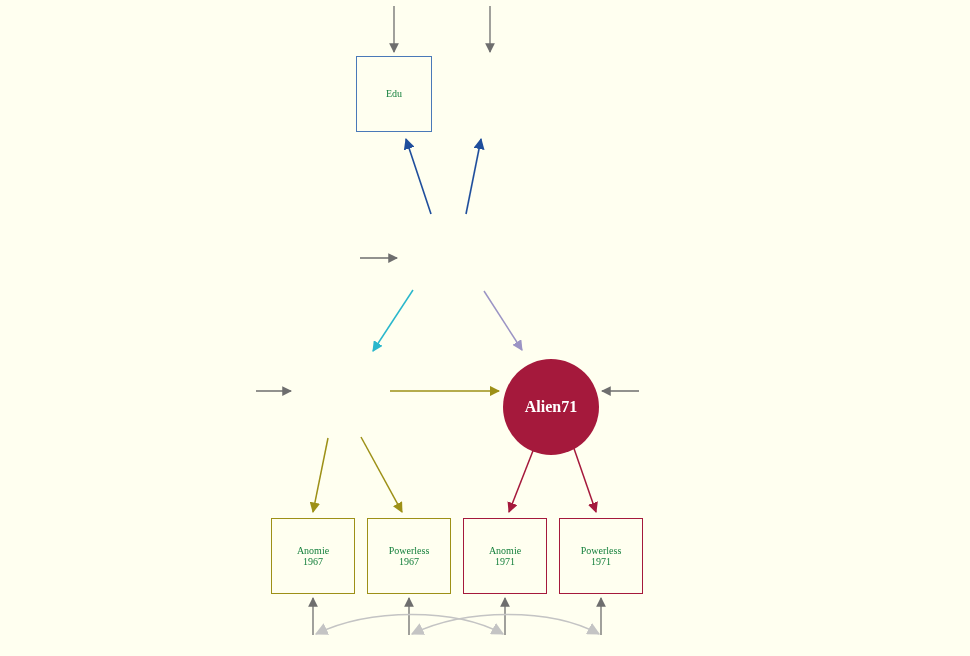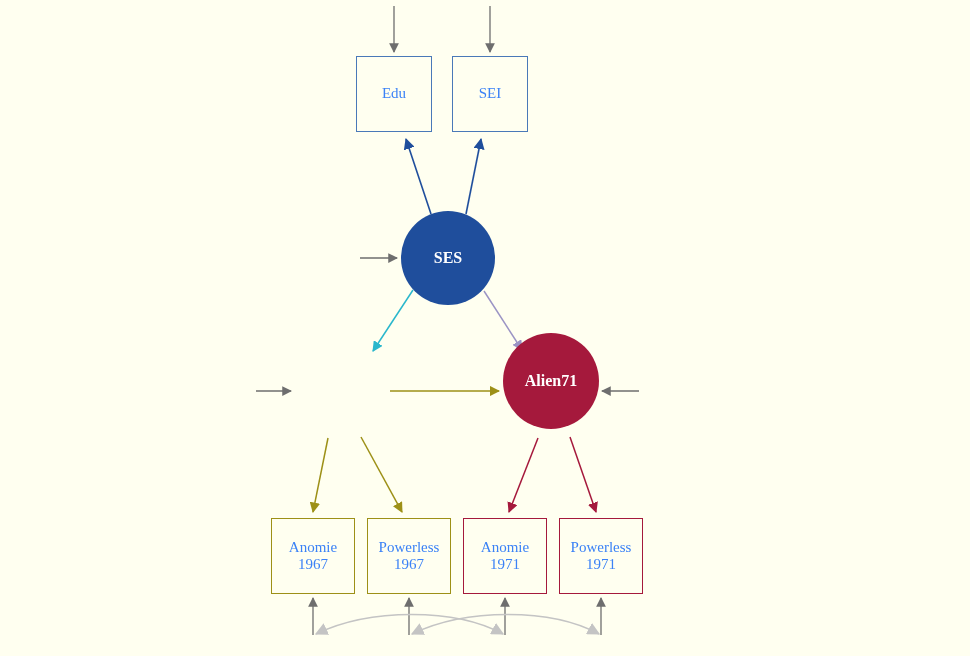--- a/index.html
+++ b/index.html
@@ -30,22 +30,22 @@
     display: flex;
     align-items: center;
     justify-content: center;
     text-align: center;
     line-height: 1.15;
   }
   .node-box {
     background: #fffff0;
     border-style: solid;
     border-width: 1.6px;
-    font-size: 15px;
-    color: #3b82f6;
+    font-size: 10px;
+    color: #15803d;
   }
   .node-circle {
     border-radius: 50%;
     color: #ffffff;
     font-weight: bold;
     font-size: 16px;
     border: none;
   }
   .node-label {
     display: block;
@@ -113,30 +113,24 @@
     <line x1="601" y1="635" x2="601" y2="598" stroke="#6e6e6e" stroke-width="1.3" marker-end="url(#ah-gray)"></line>
 
     <path d="M 316 634 C 370 608 455 608 503 634" fill="none" stroke="#c4c4c4" stroke-width="1.5" marker-start="url(#ah-lgray)" marker-end="url(#ah-lgray)"></path>
     <path d="M 412 634 C 466 608 551 608 599 634" fill="none" stroke="#c4c4c4" stroke-width="1.5" marker-start="url(#ah-lgray)" marker-end="url(#ah-lgray)"></path>
   </svg>
 
   <div class="node node-box" style="left:356px; top:56px; width:76px; height:76px; border-color:#4a79b8;">
     <span class="node-label">Edu</span>
   </div>
 
-  <div class="node node-box" style="left:452px; top:56px; width:76px; height:76px; border-color:#4a79b8;">
-    <span class="node-label">SEI</span>
-  </div>
-
-  <div class="node node-circle" style="left:401px; top:211px; width:94px; height:94px; background:#1f4e9c;">
-    <span class="node-label">SES</span>
-  </div>
 
 
-  <div class="node node-circle" style="left:503px; top:333px; width:96px; height:96px; background:#a5193c;">
+
+  <div class="node node-circle" style="left:503px; top:359px; width:96px; height:96px; background:#a5193c;">
     <span class="node-label">Alien71</span>
   </div>
 
   <div class="node node-box" style="left:271px; top:518px; width:84px; height:76px; border-color:#9d9017;">
     <span class="node-label">Anomie
 1967</span>
   </div>
 
   <div class="node node-box" style="left:367px; top:518px; width:84px; height:76px; border-color:#9d9017;">
     <span class="node-label">Powerless

